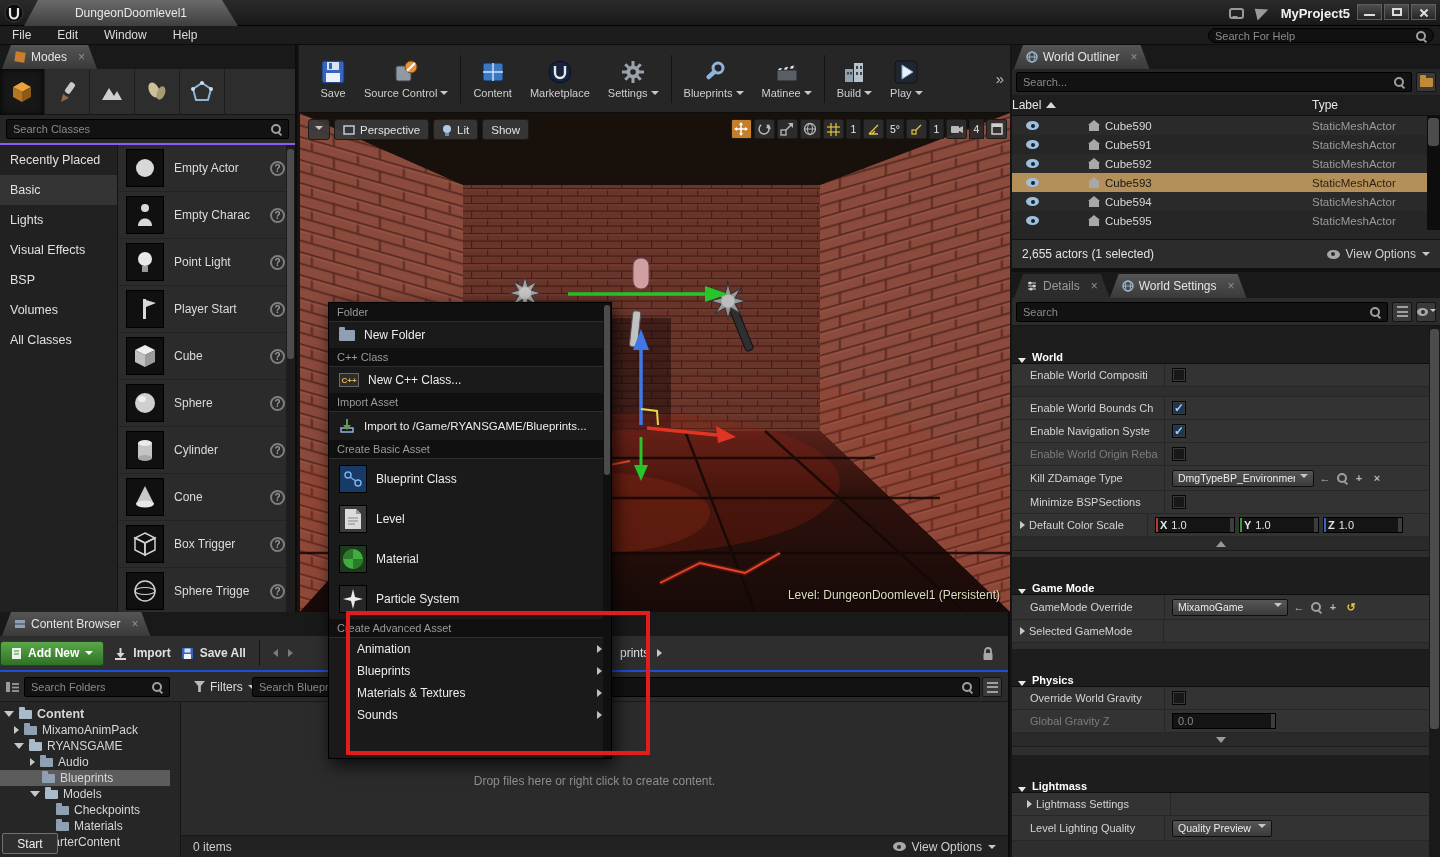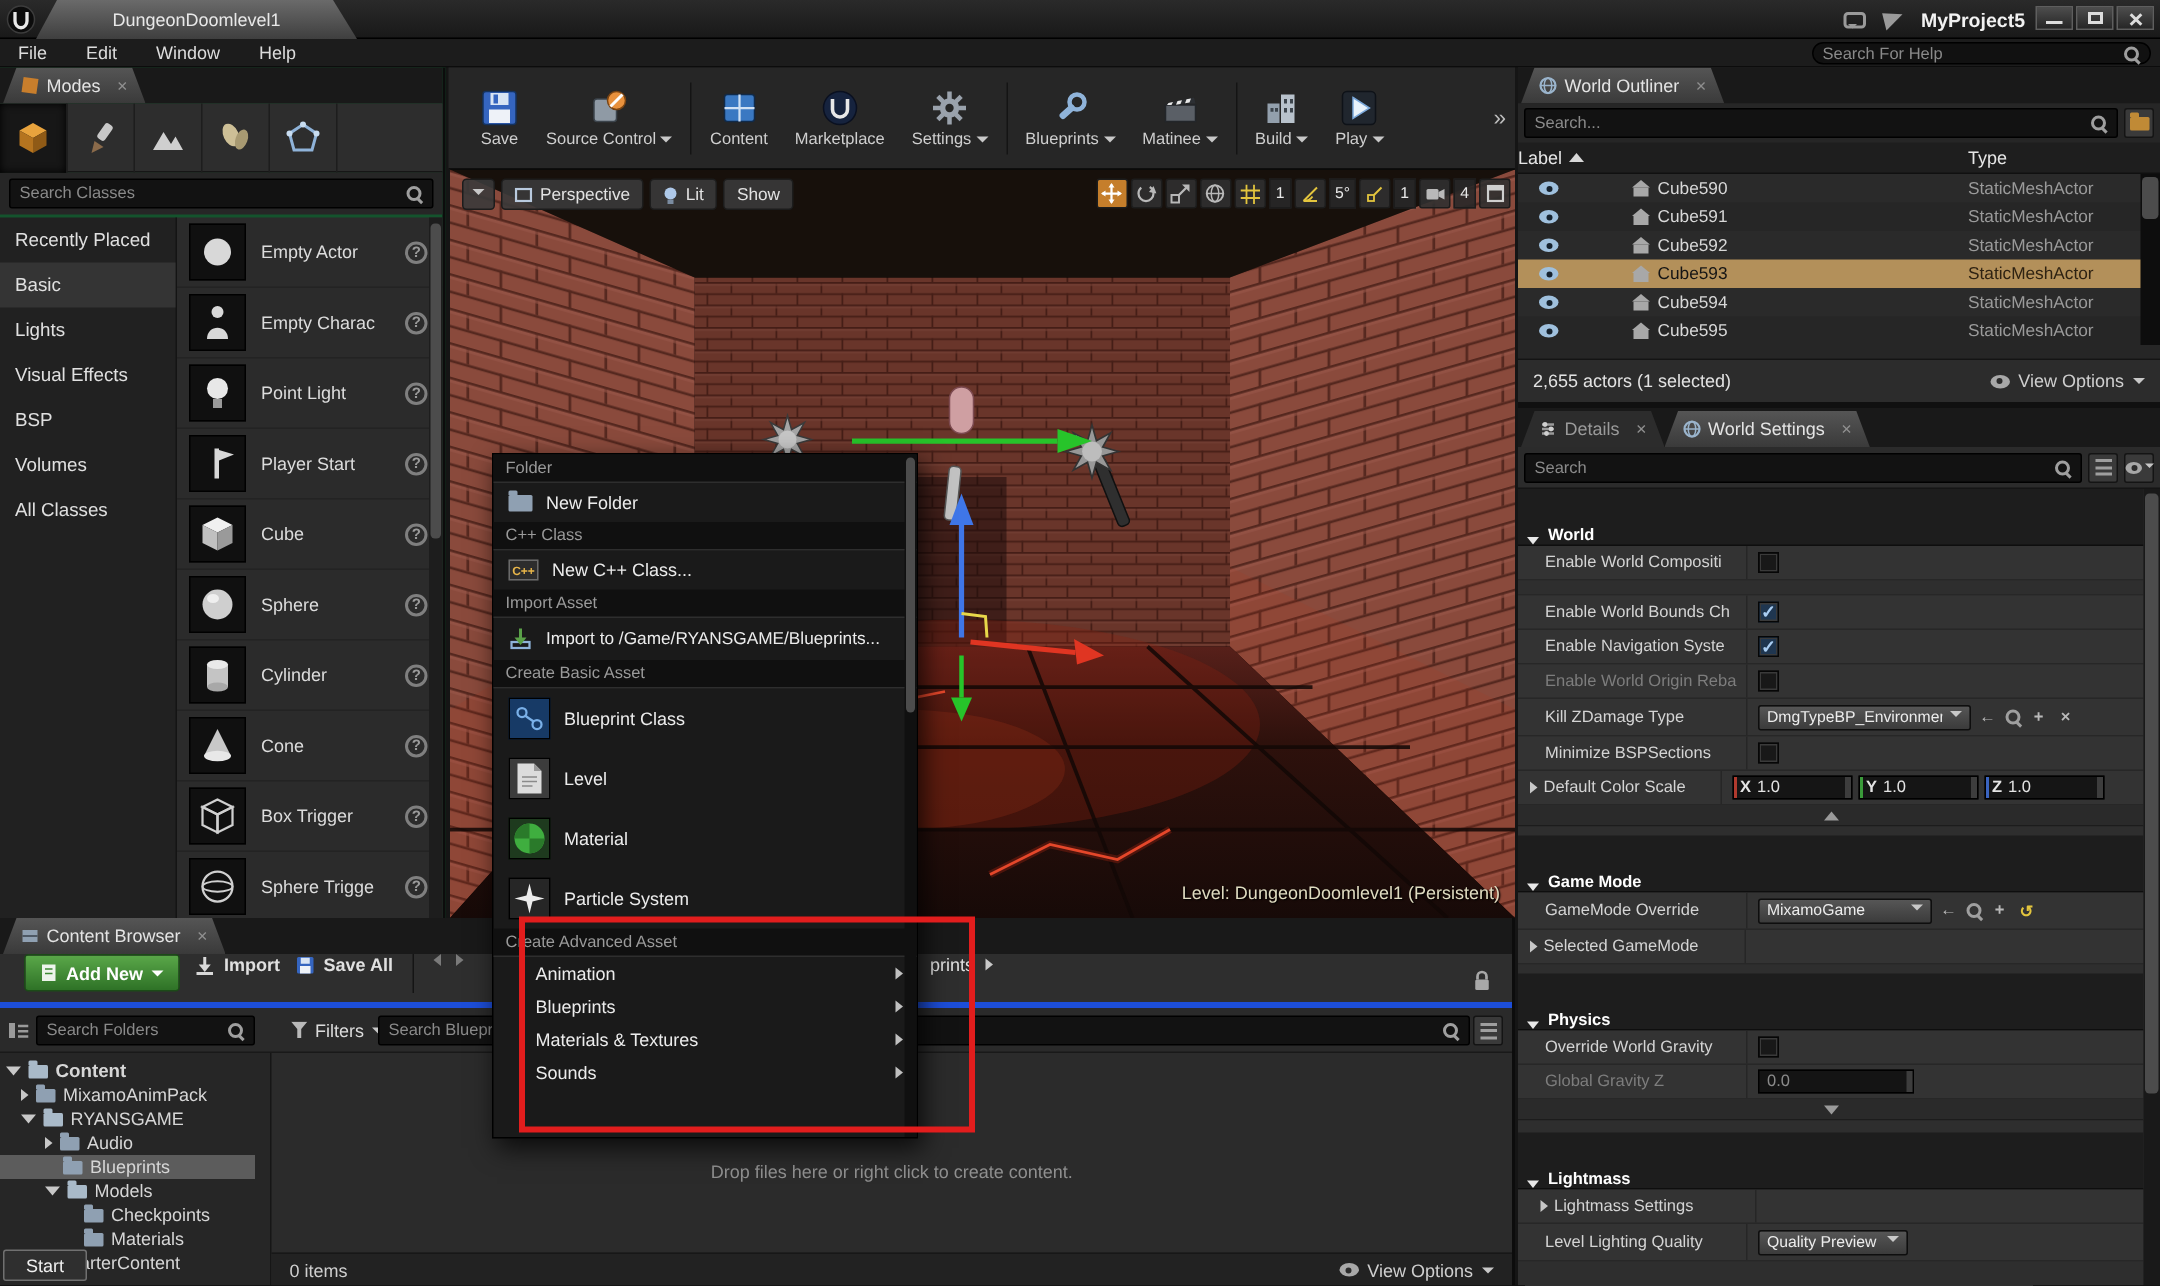--- a/index.html
+++ b/index.html
@@ -50,21 +50,21 @@
 .fld.open{background:#a9bac9}.fld.open::before{background:#a9bac9}
 .fld.amber{background:#c08a36}.fld.amber::before{background:#c08a36}
 .cb{width:14px;height:14px;background:#181818;border:1px solid #060606;box-shadow:inset 0 0 0 1px #3a3a3a;flex:none}
 .cb.on{background:#1f3650}
 .cb.on::after{content:"✓";display:block;text-align:center;color:#a9cdf2;font-size:12px;line-height:12px;font-weight:bold}
 .qmark{width:15px;height:15px;border:2px solid #7f7f7f;border-radius:50%;color:#9a9a9a;font-size:10px;font-weight:bold;display:flex;align-items:center;justify-content:center;flex:none}
 .qmark::before{content:"?"}
 .vscroll{position:absolute;background:#161616}
 .vscroll .thumb{position:absolute;left:1px;right:1px;background:#4c4c4c;border-radius:3px}
 
-#modes{position:absolute;left:0;top:45px;width:297px;height:567px;background:#14532d;border-right:2px solid #0c0c0c}
+#modes{position:absolute;left:0;top:45px;width:297px;height:567px;background:#8b5cf6;border-right:2px solid #0c0c0c}
 #modes .tabstrip{height:24px}
 #mode-icons{height:46px;background:#2d2d2d;display:flex;border-bottom:1px solid #161616}
 .mslot{width:45px;height:46px;display:flex;align-items:center;justify-content:center;border-right:1px solid #1d1d1d}
 .mslot.sel{background:#171717;box-shadow:inset 0 0 6px #000}
 #modes-search{padding:4px 6px;background:#262626}
 #modes-body{display:flex;position:absolute;top:100px;bottom:0;left:0;right:0}
 #mode-cats{width:118px;background:#212121;border-right:1px solid #141414}
 .mcat{height:30px;display:flex;align-items:center;padding-left:10px;color:#e0e0e0;font-size:12.5px}
 .mcat.sel{background:#343434}
 #mode-items{flex:1;background:#2b2b2b;position:relative}
@@ -93,21 +93,21 @@
 .ctx-h{height:19px;background:#101010;color:#9a9a9a;font-size:11px;display:flex;align-items:center;padding-left:8px;border-bottom:1px solid #2e2e2e}
 .ctx-item{height:26px;display:flex;align-items:center;gap:9px;padding-left:10px;color:#ececec}
 .ctx-item.big{height:40px}
 .ctx-item.adv{padding-left:28px;height:22px}
 .ctx-item .sub{margin-left:auto;margin-right:9px;width:0;height:0;border-left:5px solid #c0c0c0;border-top:4px solid transparent;border-bottom:4px solid transparent}
 #ctx .vscroll{right:0;top:0;bottom:0;width:8px}
 .chip{border:1px solid #000;flex:none;display:flex;align-items:center;justify-content:center}
 
 #cbrowser{position:absolute;left:0;top:612px;width:1010px;height:245px;background:#262626;border-right:2px solid #0c0c0c}
 #cbrowser .tabstrip{height:24px}
-#cb-toolbar{height:36px;background:#2e2e2e;display:flex;align-items:flex-start;gap:10px;padding-left:16px;border-bottom:4px solid #1d4ed8;position:relative}
+#cb-toolbar{height:36px;background:#2e2e2e;display:flex;align-items:center;gap:10px;padding-left:0;border-bottom:2px solid #1d4ed8;position:relative}
 #add-new{height:25px;background:linear-gradient(#5aa749,#2e7226);border:1px solid #1c4a18;border-radius:3px;display:flex;align-items:center;gap:6px;padding:0 10px;color:#fff;font-weight:bold}
 .cb-tb-btn{display:flex;align-items:center;gap:6px;color:#e0e0e0;font-weight:bold}
 #crumb{position:absolute;left:620px;display:flex;align-items:center;gap:8px;color:#e0e0e0}
 #cb-lock{position:absolute;right:14px;top:10px}
 #cb-filter-row{height:30px;background:#2a2a2a;display:flex;align-items:center;border-bottom:1px solid #191919;position:relative}
 #src-toggle{width:18px;height:20px;margin:0 3px;display:flex;align-items:center;justify-content:center}
 #search-folders{width:146px;margin-right:8px}
 #filters{position:absolute;left:194px;display:flex;align-items:center;gap:5px;color:#dcdcdc}
 .funnel{width:11px;height:11px;background:#b9b9b9;clip-path:polygon(0 0,100% 0,62% 45%,62% 100%,38% 100%,38% 45%)}
 #asset-search{position:absolute;left:252px;width:728px}

